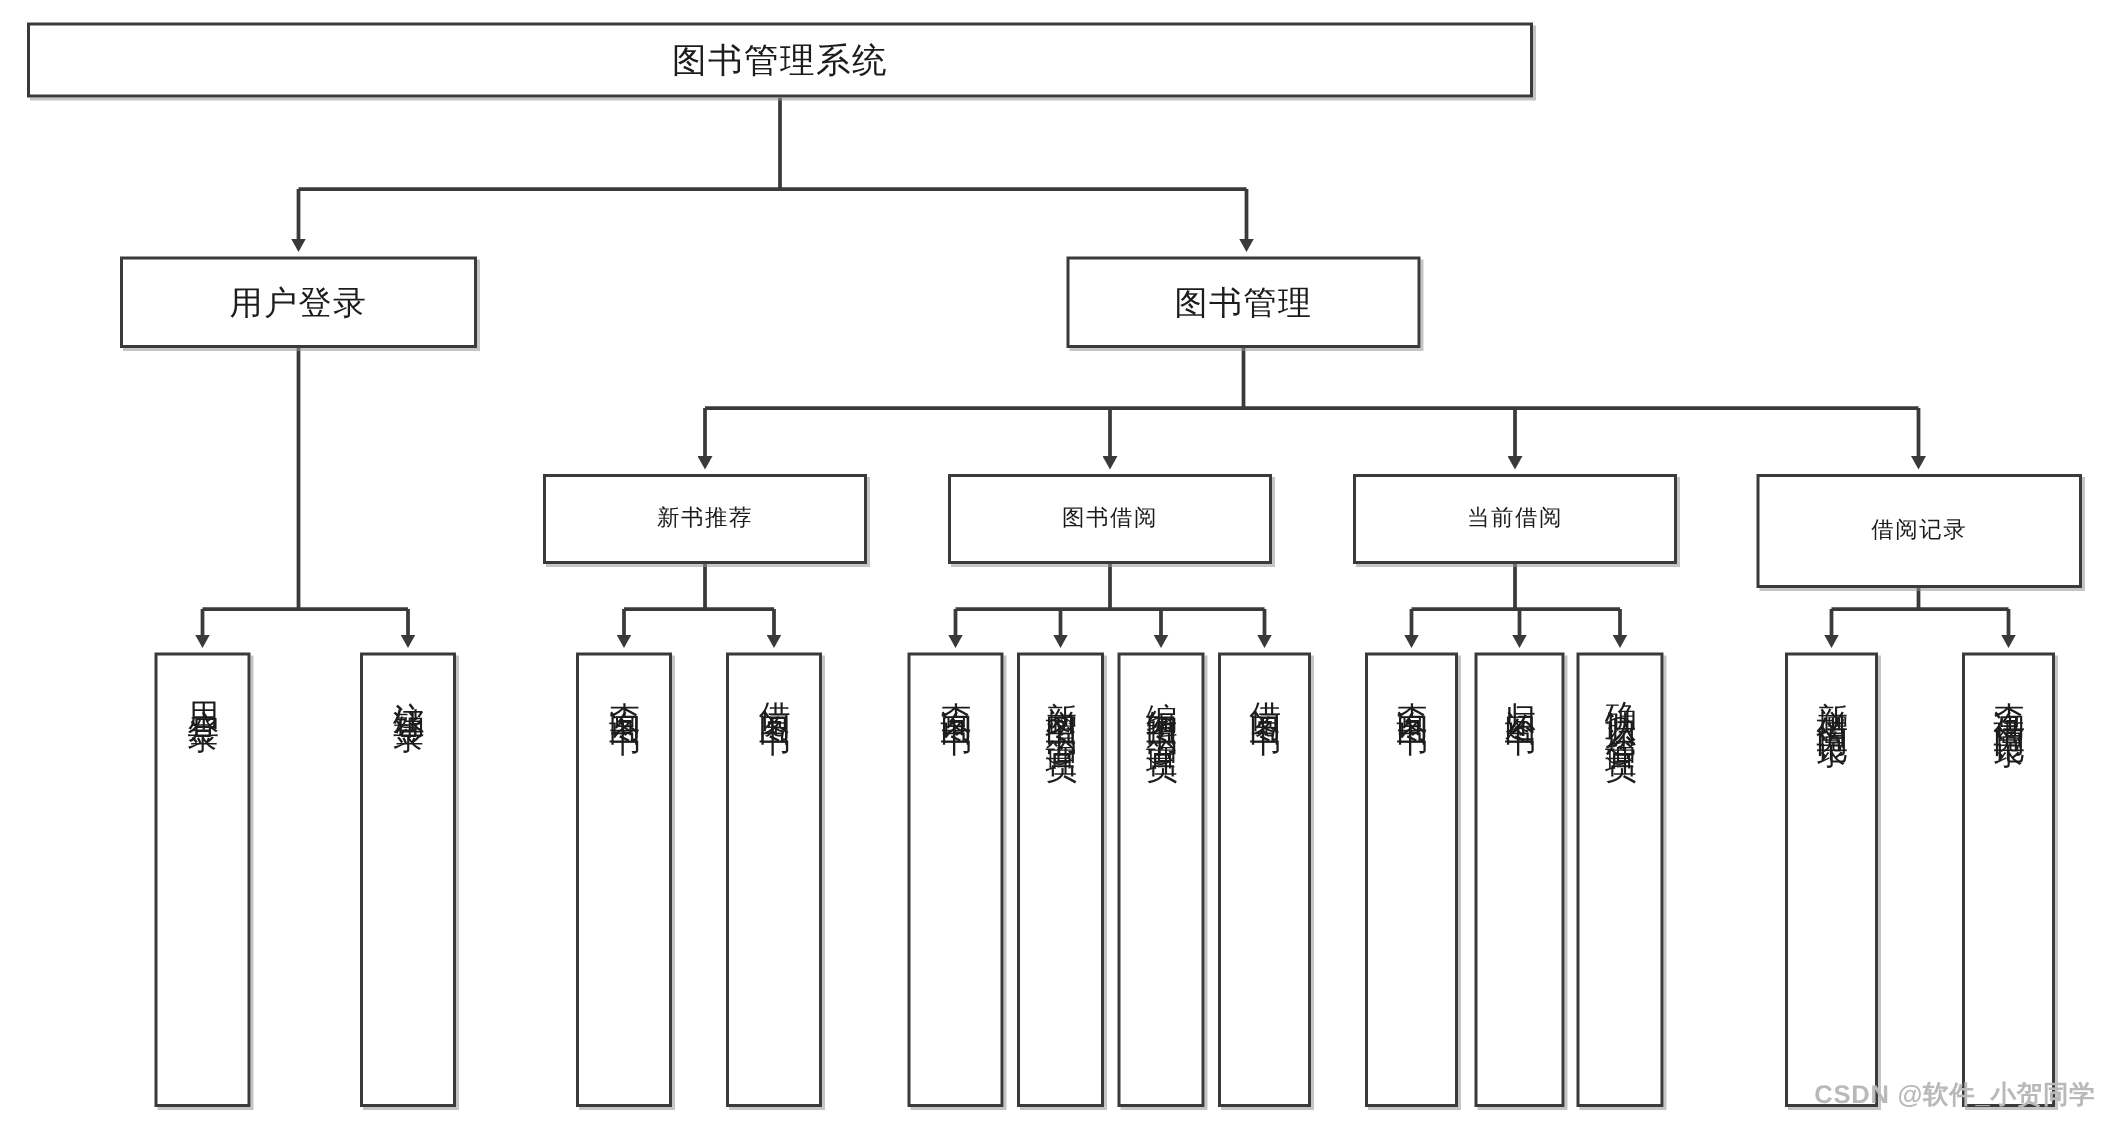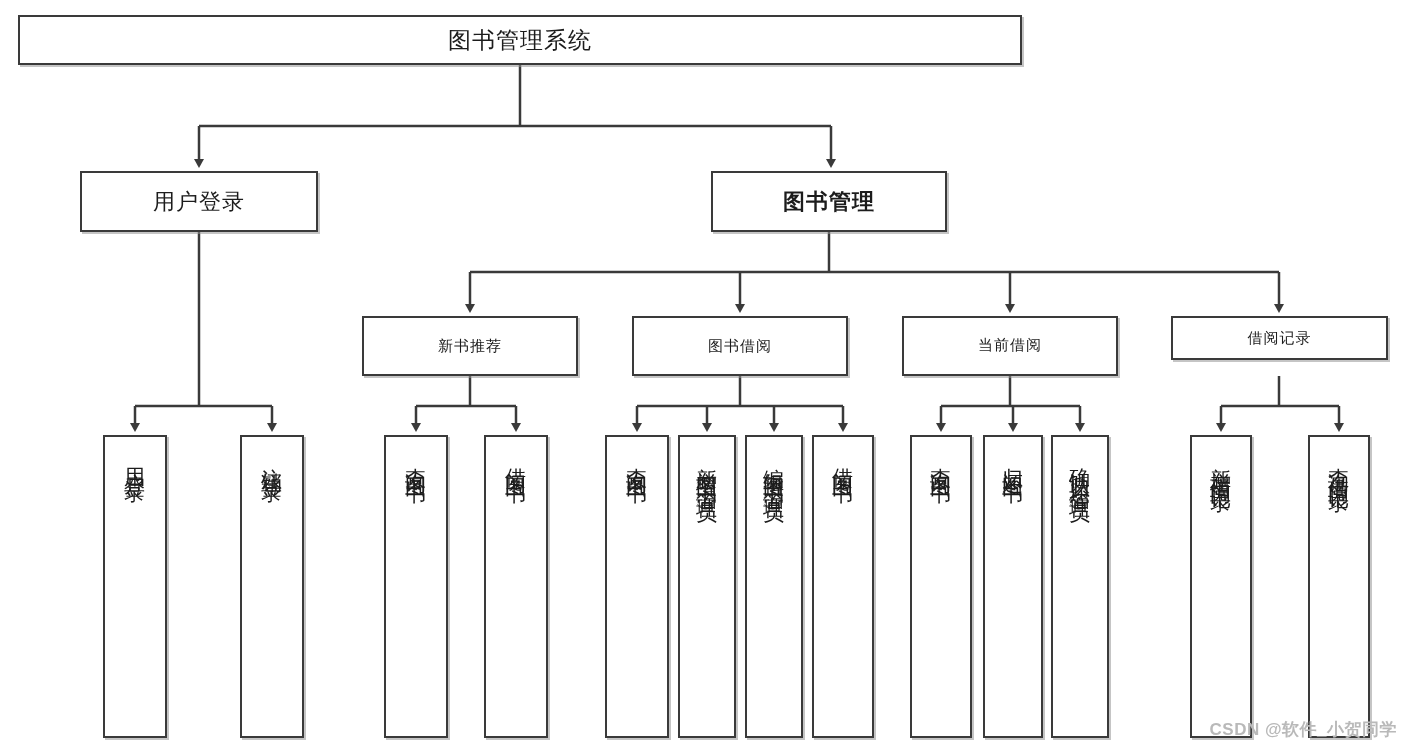--- a/index.html
+++ b/index.html
@@ -128,34 +128,34 @@
     </g>
   </svg>
 
   <div class="node root" style="left: 18px; top: 15px; width: 1004px; height: 50px;">
     <span class="label">图书管理系统</span>
   </div>
 
   <div class="node level2" style="left: 80px; top: 171px; width: 238px; height: 61px;">
     <span class="label">用户登录</span>
   </div>
-  <div class="node level2" style="left: 711px; top: 171px; width: 236px; height: 61px; font-weight: bold;">
+  <div class="node level2" style="left: 711px; top: 171px; width: 236px; height: 61px;">
     <span class="label">图书管理</span>
   </div>
 
   <div class="node level3" style="left: 362px; top: 316px; width: 216px; height: 60px;">
     <span class="label">新书推荐</span>
   </div>
   <div class="node level3" style="left: 632px; top: 316px; width: 216px; height: 60px;">
     <span class="label">图书借阅</span>
   </div>
-  <div class="node level3" style="left: 902px; top: 316px; width: 216px; height: 60px; font-family: Liberation Serif, serif;">
+  <div class="node level3" style="left: 902px; top: 316px; width: 216px; height: 60px;">
     <span class="label">当前借阅</span>
   </div>
-  <div class="node level3" style="left: 1171px; top: 316px; width: 217px; height: 44px;">
+  <div class="node level3" style="left: 1171px; top: 316px; width: 217px; height: 76px;">
     <span class="label">借阅记录</span>
   </div>
 
   <div class="node leaf" style="left: 103px; top: 435px; width: 64px; height: 303px;">
     <span class="label">用户登录</span>
   </div>
   <div class="node leaf" style="left: 240px; top: 435px; width: 64px; height: 303px;">
     <span class="label">注销登录</span>
   </div>
   <div class="node leaf" style="left: 384px; top: 435px; width: 64px; height: 303px;">

